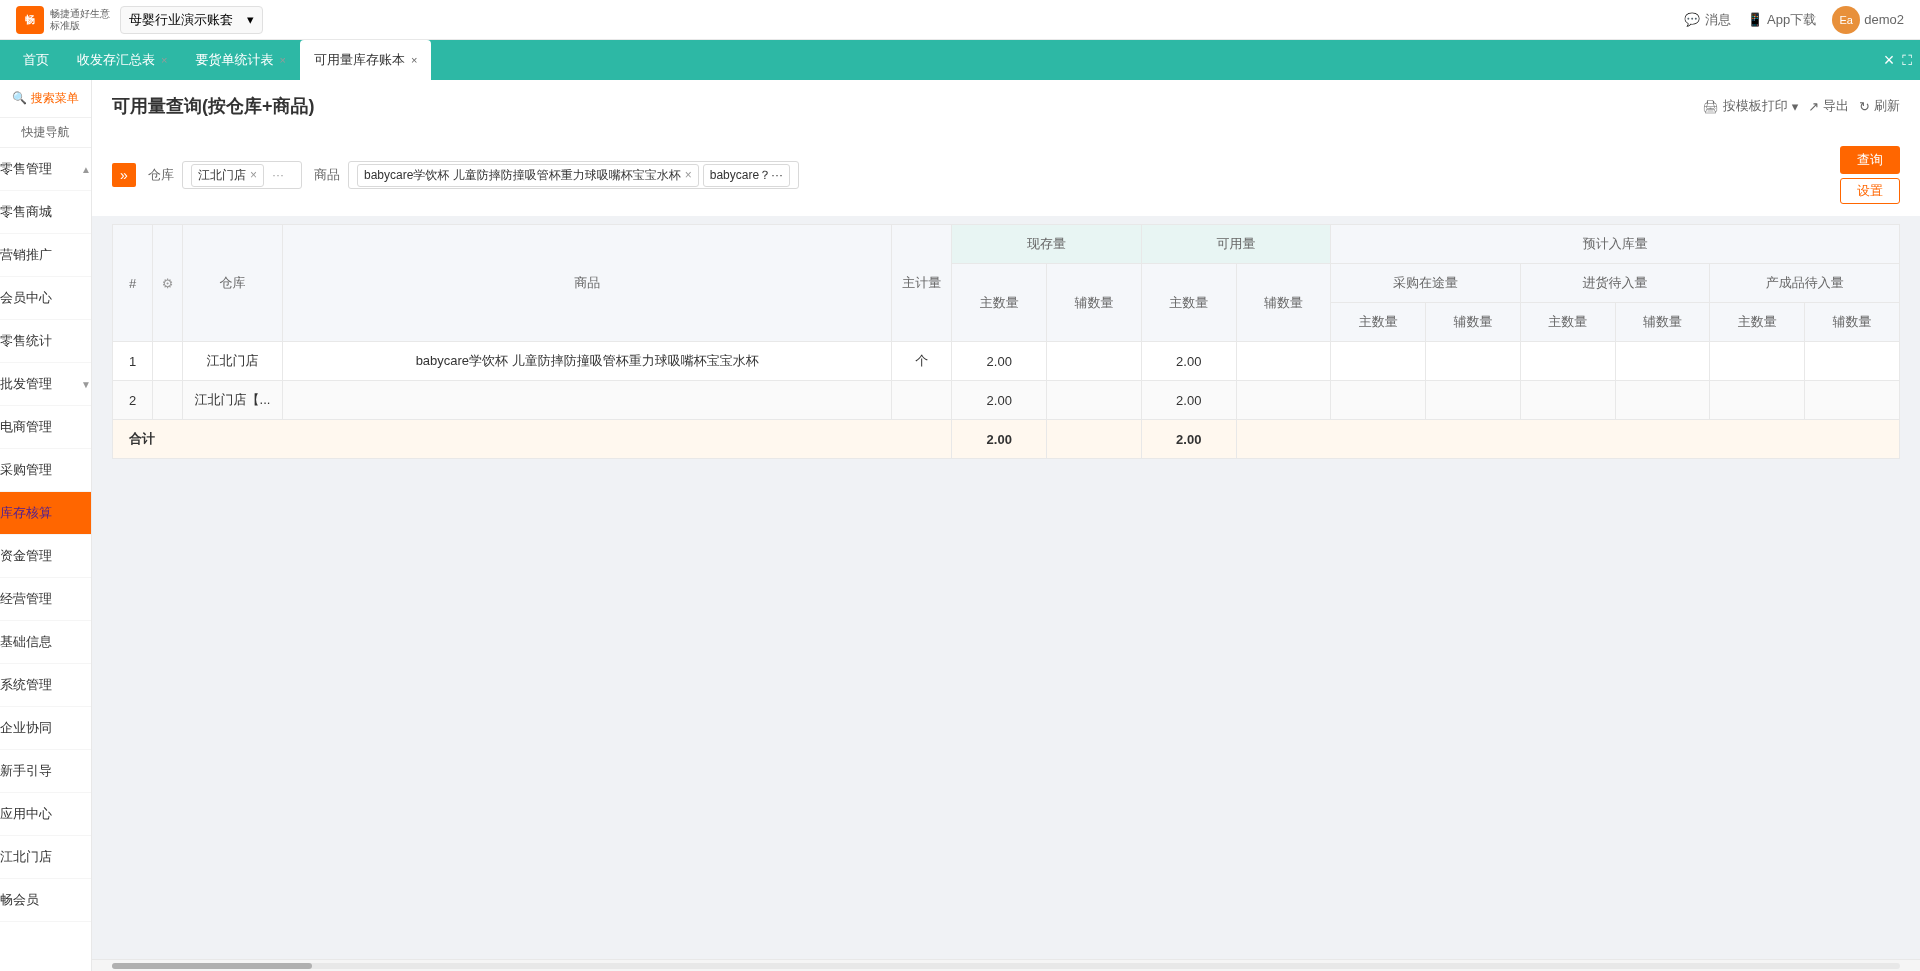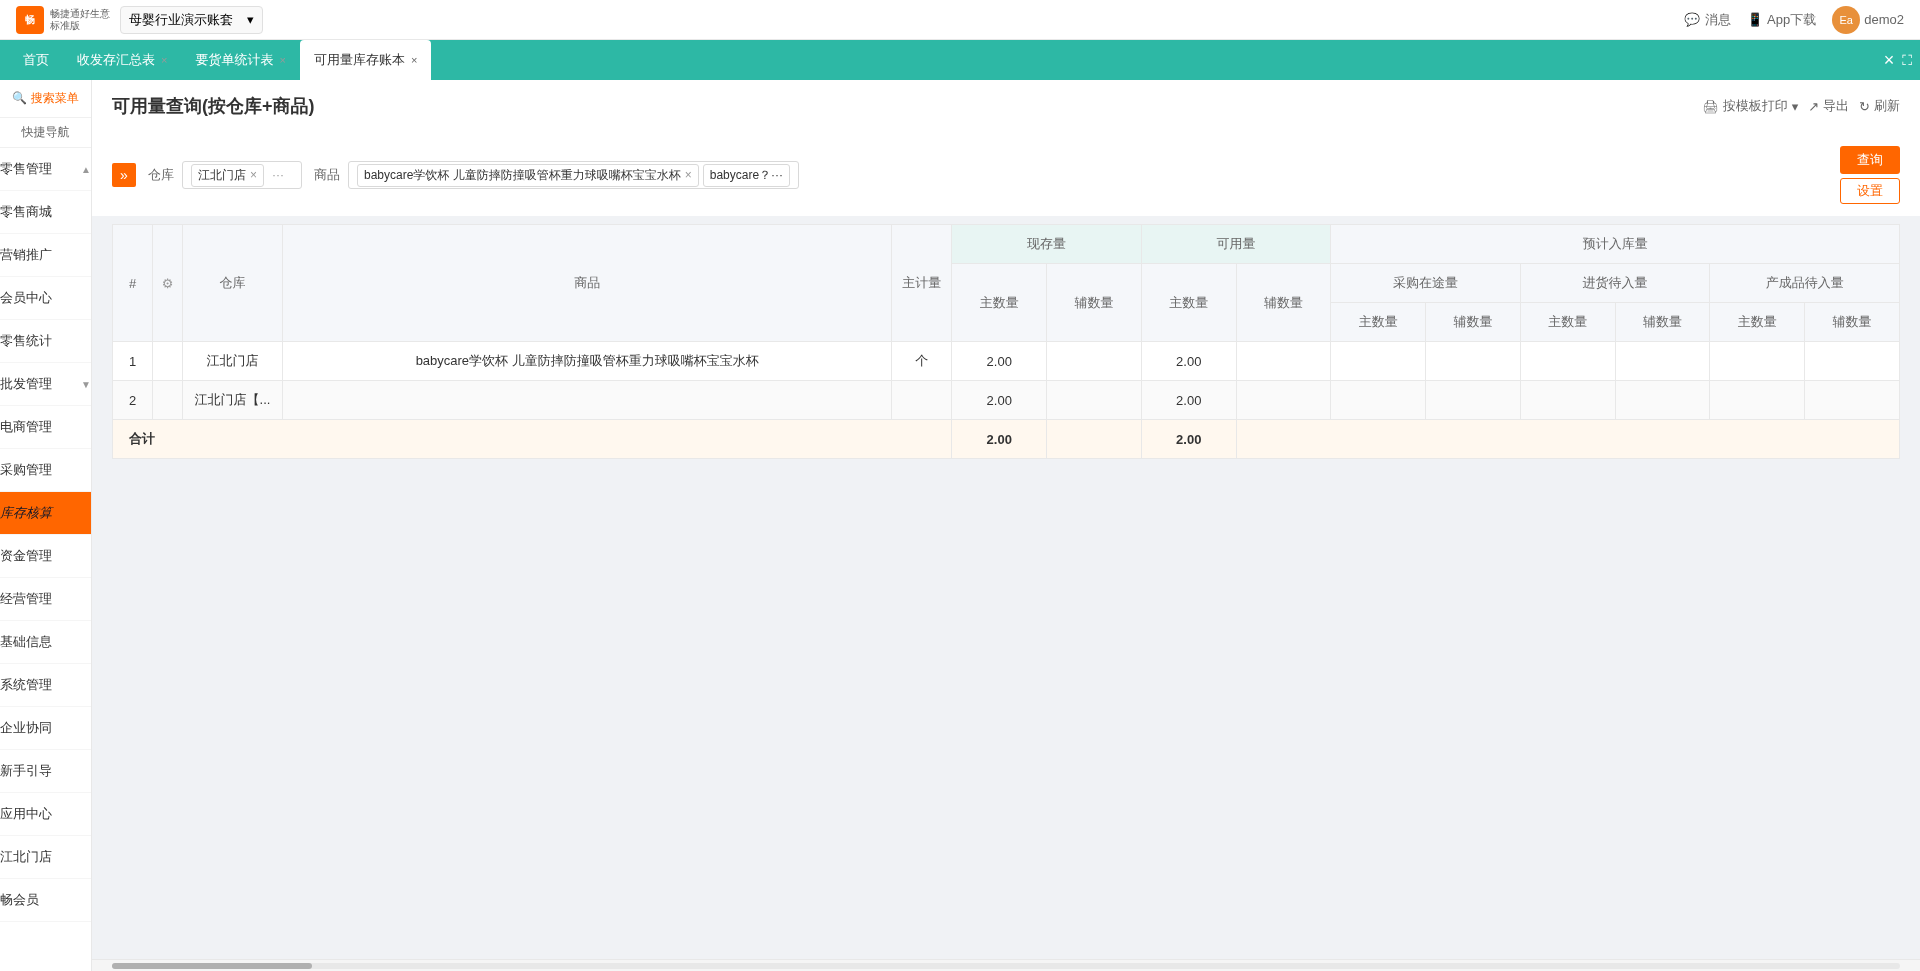--- a/index.html
+++ b/index.html
@@ -27,21 +27,21 @@
     .nav-tabs-right span { color: #fff; cursor: pointer; font-size: 16px; }
 
     
     .main-layout { display: flex; flex: 1; overflow: hidden; }
 
     
     .sidebar { width: 92px; background: #fff; border-right: 1px solid #e8e8e8; display: flex; flex-direction: column; flex-shrink: 0; overflow-y: auto; }
     .sidebar-search { padding: 10px 8px; font-size: 12px; color: #ff6600; cursor: pointer; border-bottom: 1px solid #f0f0f0; text-align: center; }
     .sidebar-nav { padding: 6px 0; font-size: 12px; color: #666; text-align: center; border-bottom: 1px solid #f0f0f0; cursor: pointer; }
     .sidebar-item { padding: 12px 0; text-align: center; font-size: 13px; color: #333; cursor: pointer; border-bottom: 1px solid #f5f5f5; display: flex; align-items: center; justify-content: space-between; }
-    .sidebar-item.active { background: #ff6600; color: #0f172a; font-style: italic; }
+    .sidebar-item.active { background: #ff6600; color: #4c1d95; }
     .sidebar-item .arrow { font-size: 10px; color: #999; }
 
     
     .content { flex: 1; display: flex; flex-direction: column; overflow: hidden; background: #f0f2f5; }
 
     
     .page-header { background: #fff; padding: 14px 20px 0 20px; flex-shrink: 0; }
     .page-title-row { display: flex; align-items: center; justify-content: space-between; margin-bottom: 16px; }
     .page-title { font-size: 18px; font-weight: bold; color: #333; }
     .page-actions { display: flex; align-items: center; gap: 10px; }

